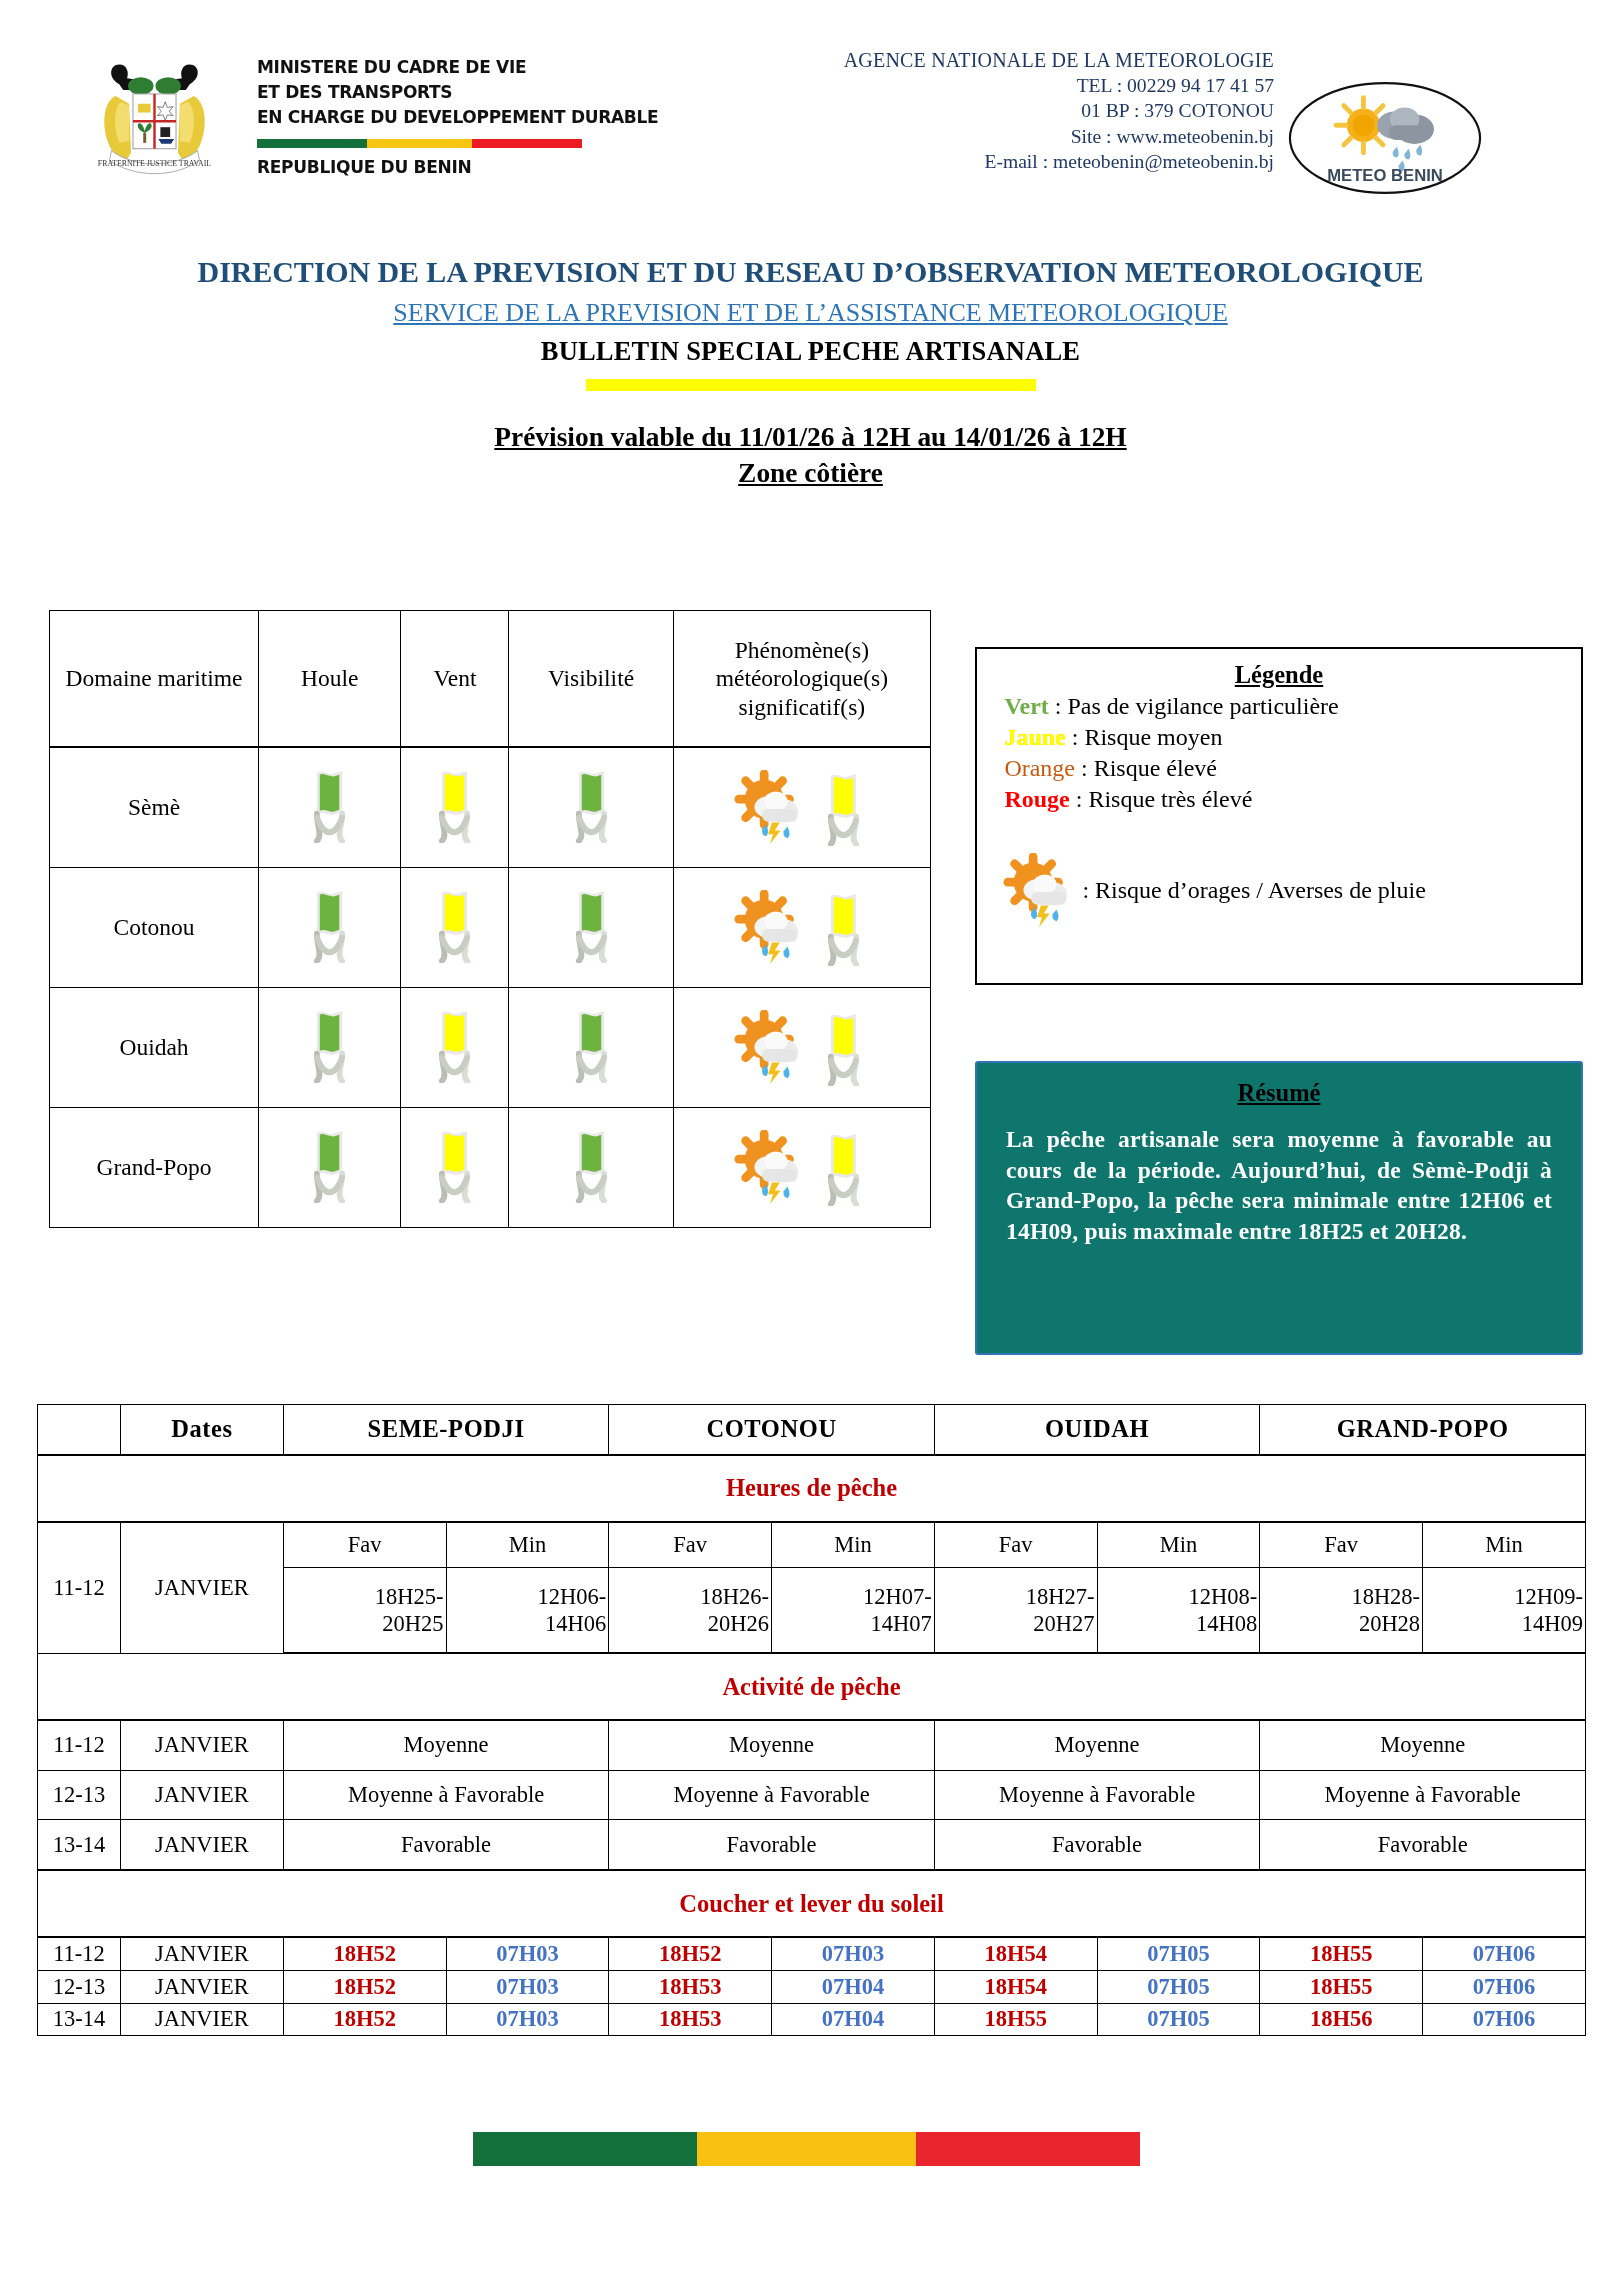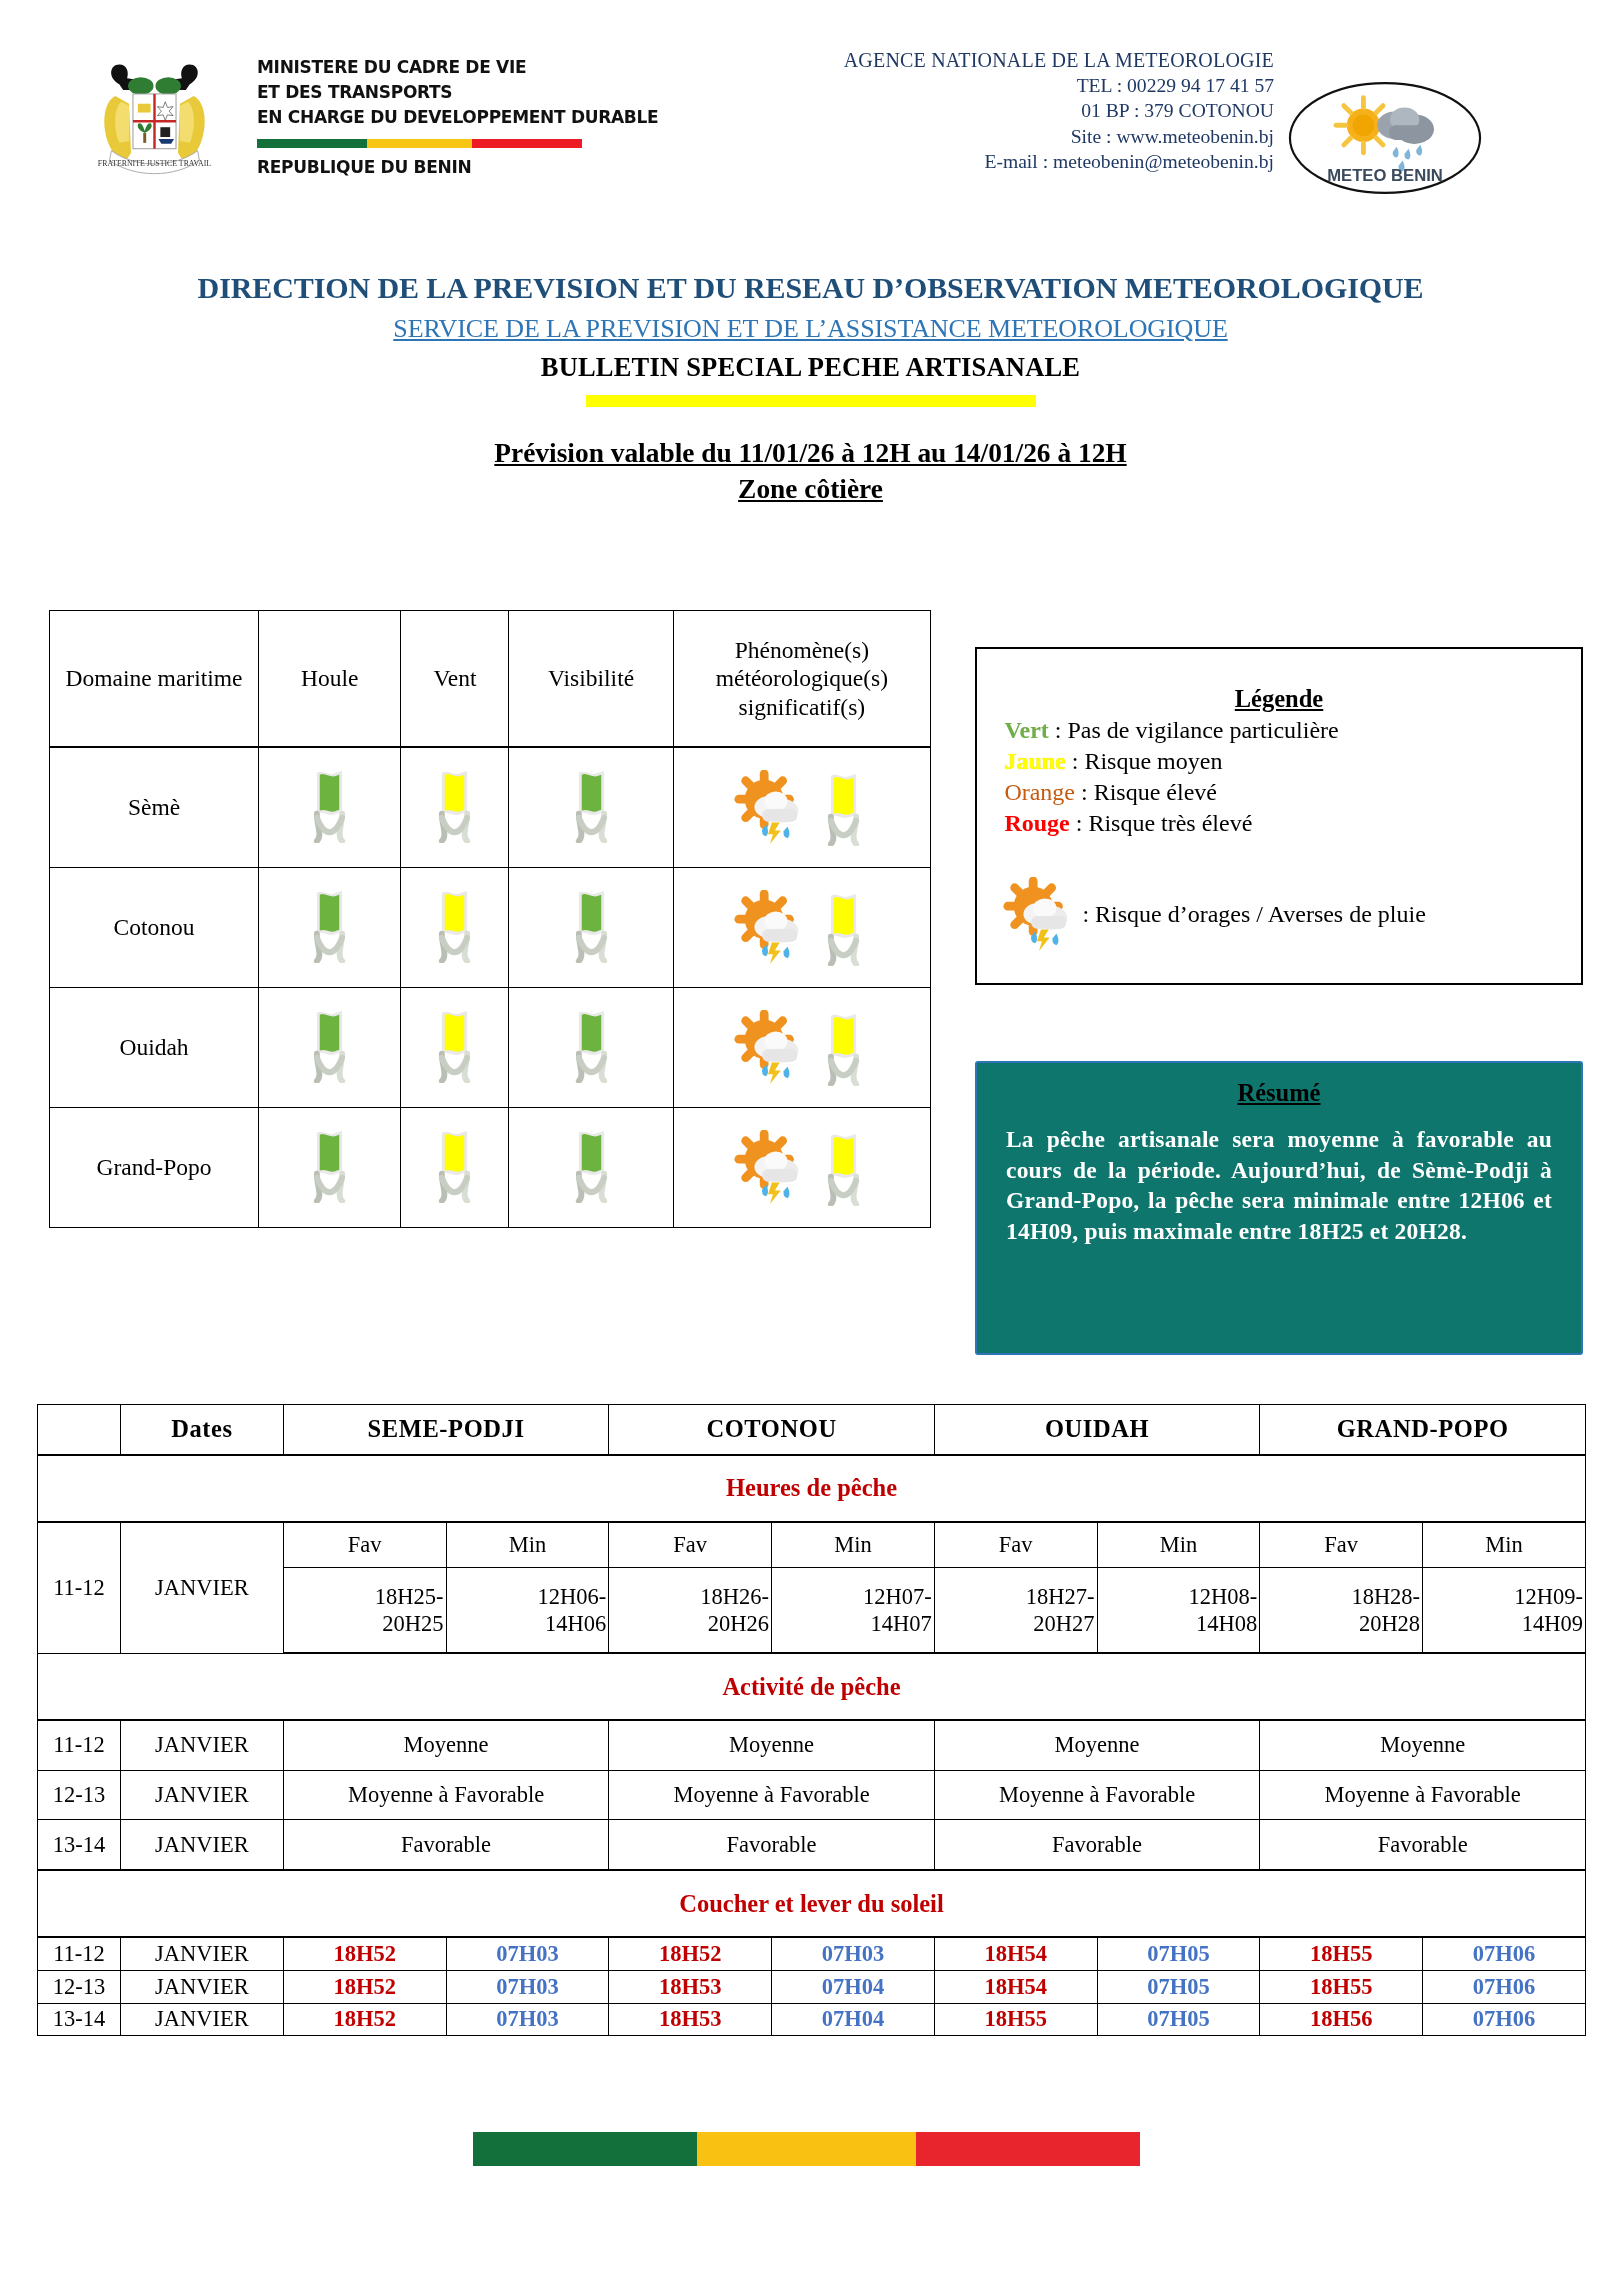--- a/index.html
+++ b/index.html
@@ -68,21 +68,21 @@
   }
   .agency-block .aname { font-size: 20px; letter-spacing: 0.2px; }
 
   .meteo-logo {
     position: absolute;
     left: 1287px; top: 43px;
     width: 196px; height: 116px;
   }
 
   
-  .titles { position: absolute; top: 271px; left: 0; right: 0; text-align: center; }
+  .titles { position: absolute; top: 255px; left: 0; right: 0; text-align: center; }
   .t-dir {
     font-size: 30px; font-weight: bold;
     color: #1f4e79; letter-spacing: -0.1px;
     white-space: nowrap;
   }
   .t-serv {
     font-size: 26px;
     color: #2e75b6;
     text-decoration: underline;
     margin-top: 8.8px;
@@ -150,21 +150,20 @@
     width: 608px; height: 338px;
     border: 2.5px solid #000;
     box-sizing: border-box;
     padding: 11.8px 13.7px;
   }
   .legend-title {
     text-align: center;
     font-size: 24.5px; font-weight: bold;
     text-decoration: underline;
     margin-bottom: 2px;
-    margin-top: 24px;
   }
   .legend-row { font-size: 24px; line-height: 1.30; white-space: nowrap; padding-left: 13.7px; }
   .lg-vert   { color: #70ad47; font-weight: bold; }
   .lg-jaune  { color: #ffff00; font-weight: bold; text-shadow: 0 0 1px #d8c000; }
   .lg-orange { color: #c55a11; }
   .lg-rouge  { color: #ff0000; font-weight: bold; }
   .legend-storm-row {
     display: flex; align-items: center;
     margin-top: 37px; padding-left: 11.8px;
   }

